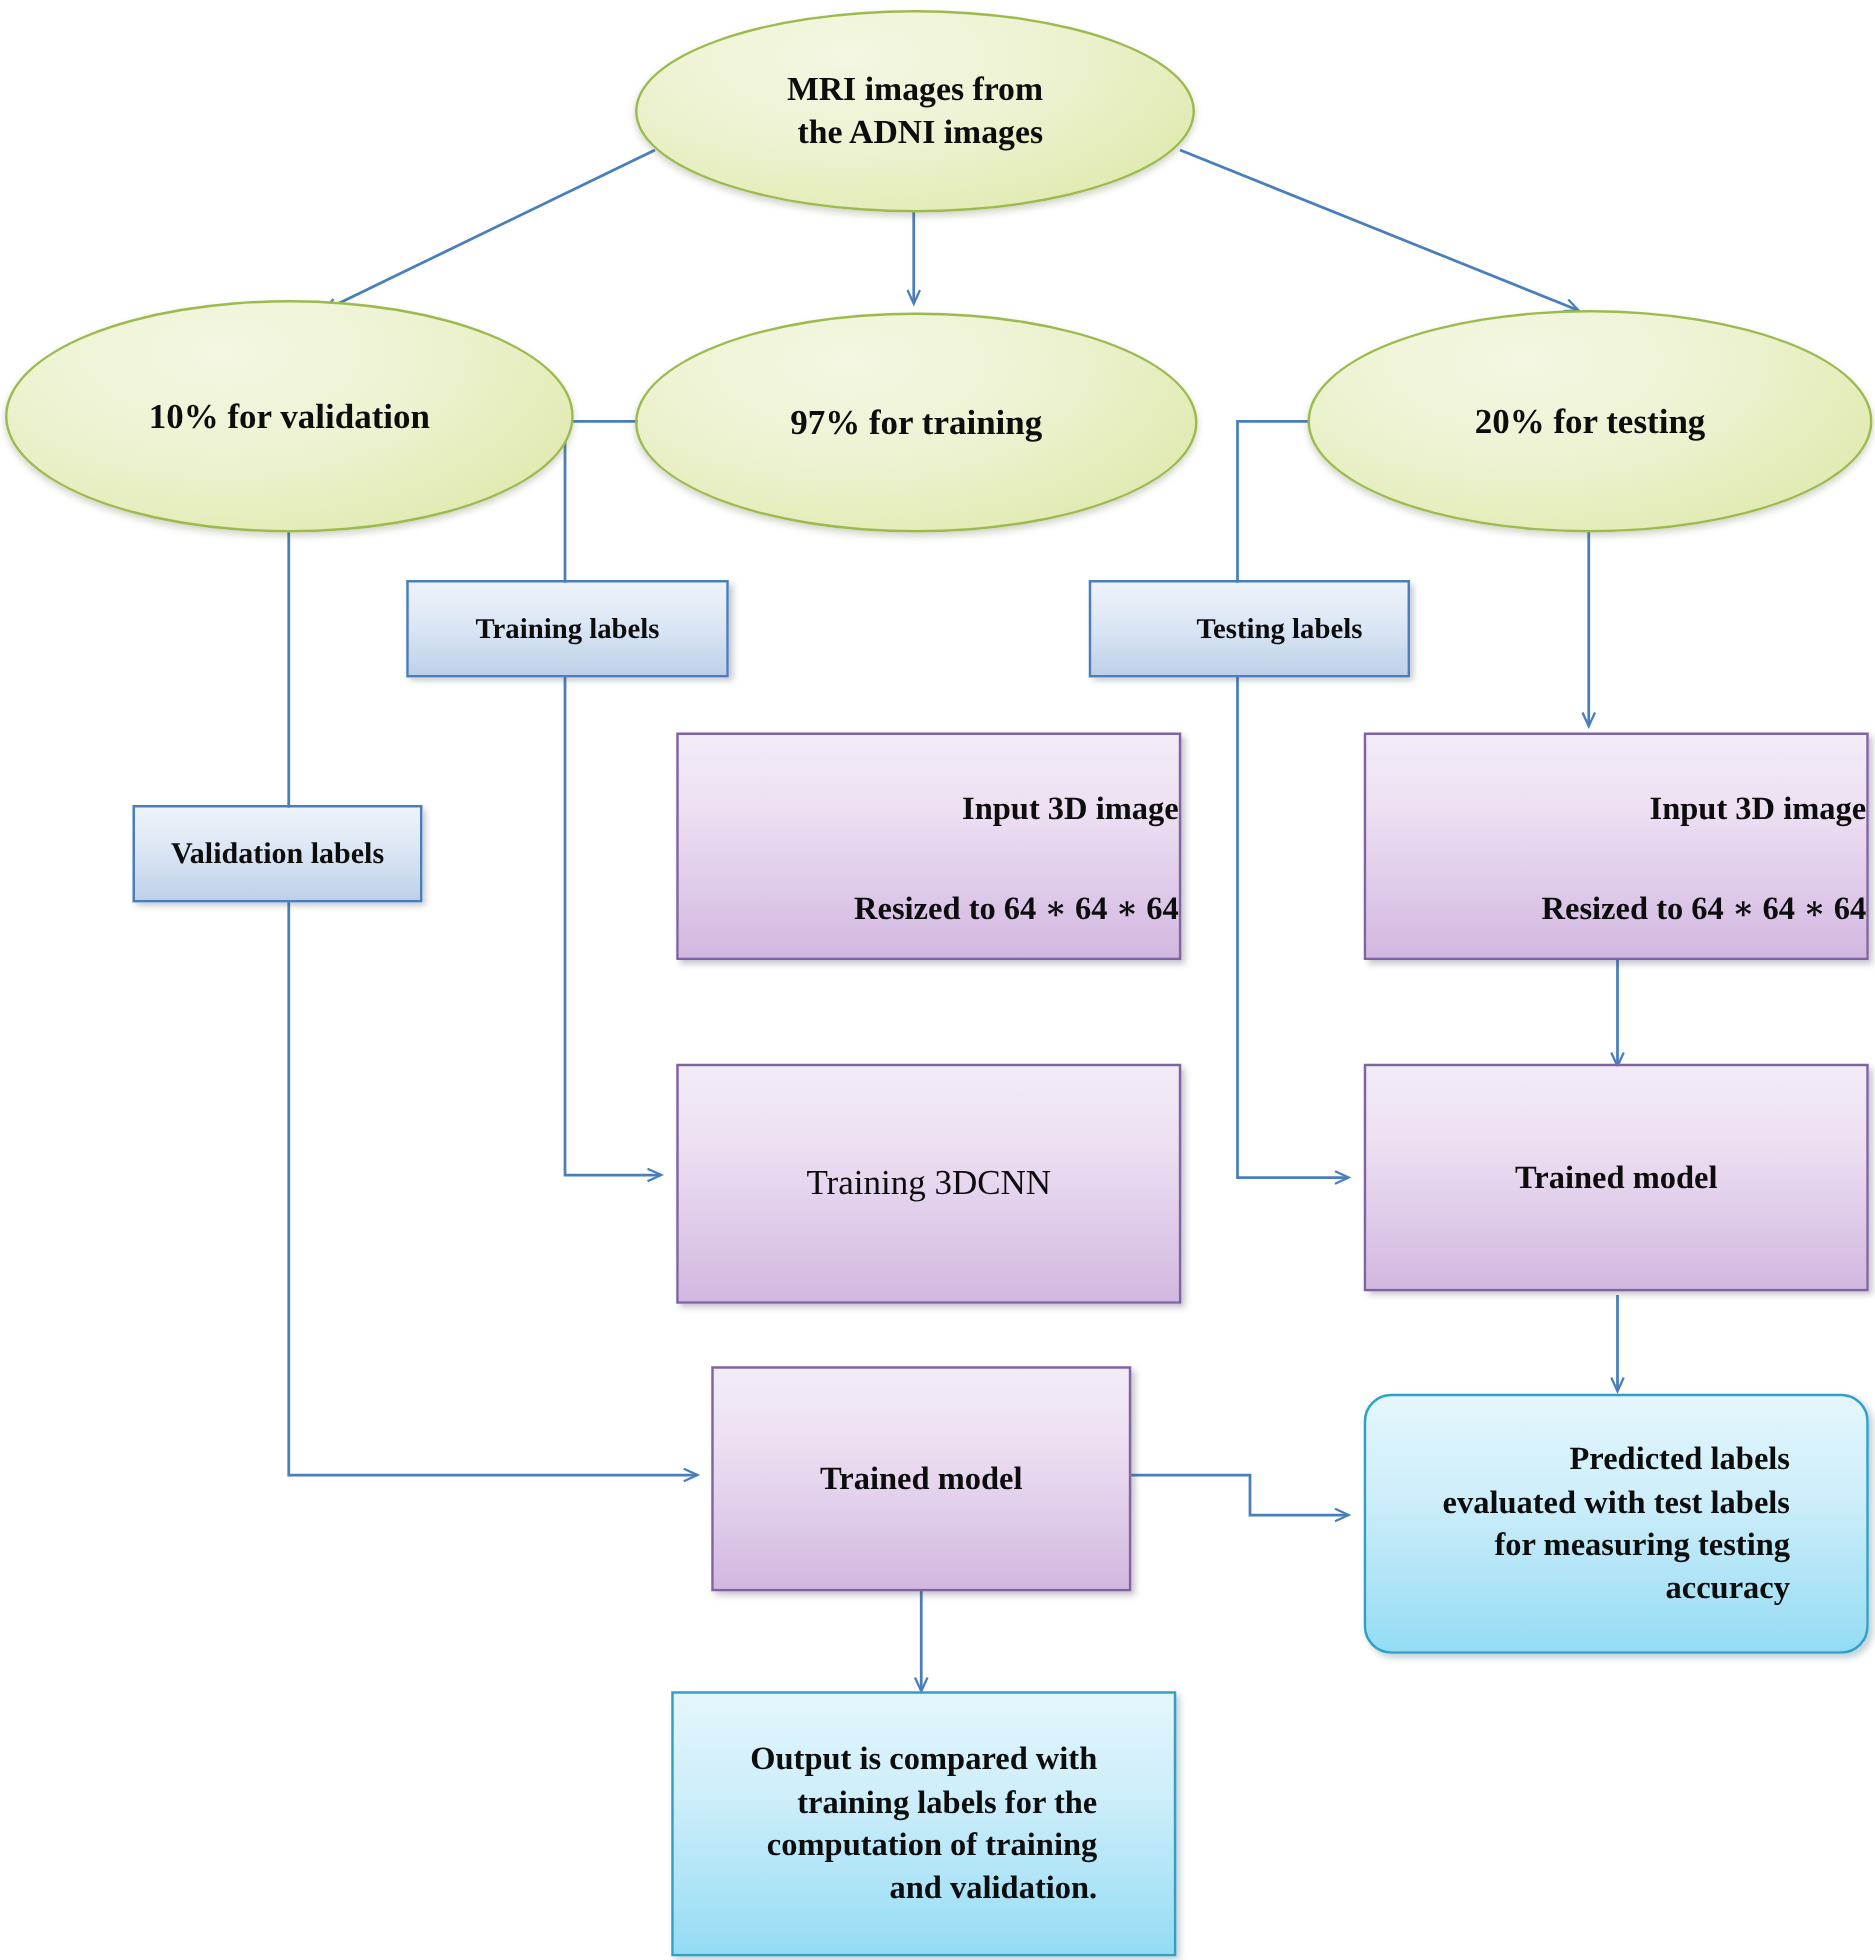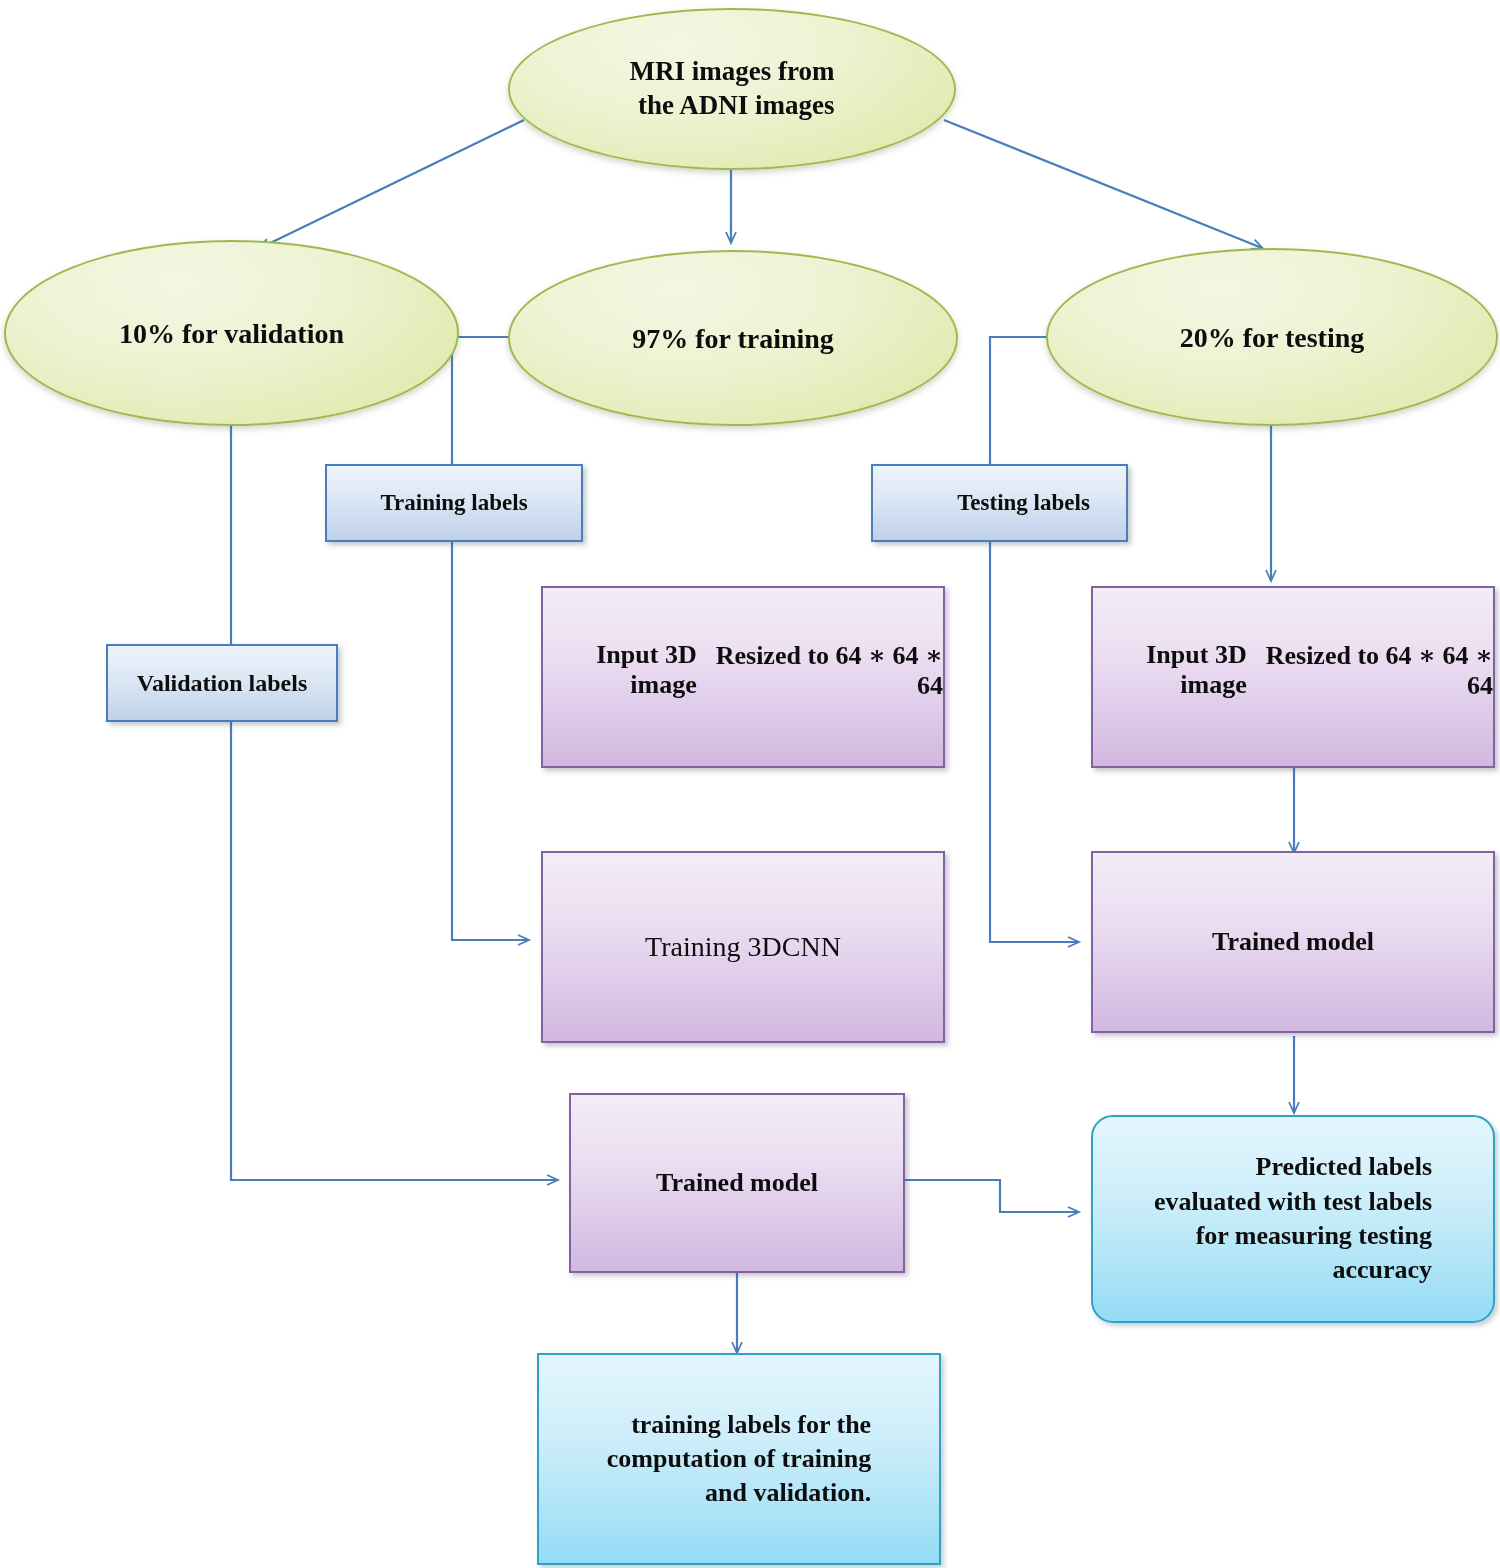--- a/index.html
+++ b/index.html
@@ -57,21 +57,21 @@
     font-weight: bold;
   }
   .purplebox.regular { font-weight: normal; }
   
   .cyanbox {
     border: 2px solid #31a0c4;
     background: linear-gradient(to bottom, #e4f6fc 0%, #cdeefa 40%, #a8e2f6 80%, #93dcf5 100%);
     box-shadow: 3px 3px 5px rgba(40,90,110,.28);
     font-weight: bold;
   }
-  .stack { display: flex; gap: 16px; width: 100%; margin-top: 20px; }
+  .stack { display: flex; flex-direction: column; gap: 16px; width: 100%; margin-top: 20px; }
   .stack .line1 { margin-bottom: 34px; }
   .multiline { line-height: 1.32; padding: 0 10px; }
 </style>
 </head>
 <body>
 
 <div id="canvas">
 
   <svg id="wires" viewBox="0 0 1500 1568" xmlns="http://www.w3.org/2000/svg">
     <defs>
@@ -166,19 +166,20 @@
     <div class="multiline">
       <div>Predicted labels</div>
       <div>evaluated with test labels</div>
       <div>for measuring testing</div>
       <div>accuracy</div>
     </div>
   </div>
 
   <div class="node cyanbox" style="left:537px; top:1353px; width:404px; height:212px; font-size:26px;">
     <div class="multiline">
+      <div>Output is compared with</div>
       <div>training labels for the</div>
       <div>computation of training</div>
       <div>and validation.</div>
     </div>
   </div>
 
 </div>
 
 </body></html>

